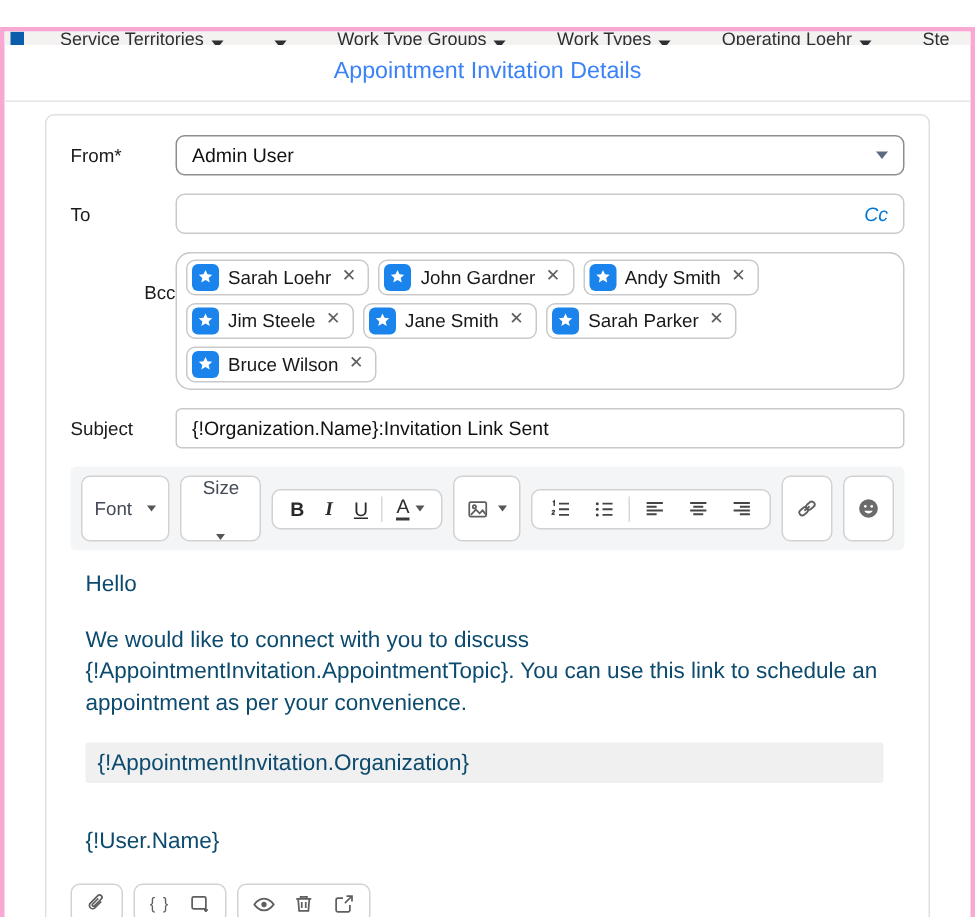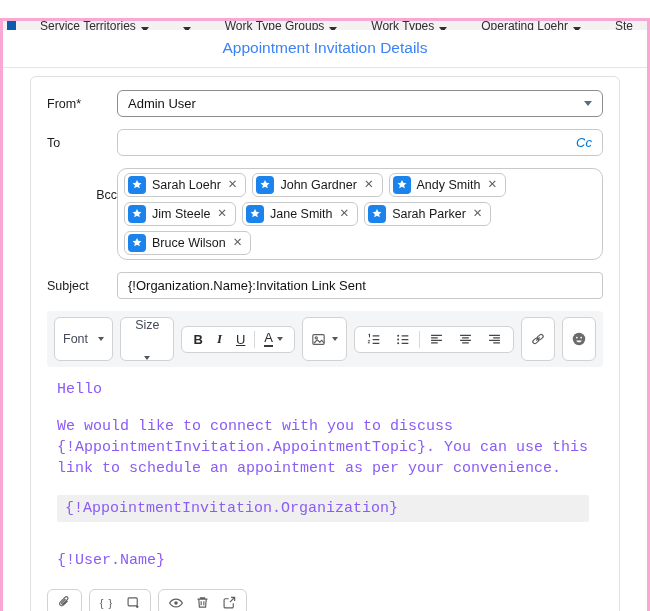--- a/index.html
+++ b/index.html
@@ -64,21 +64,21 @@
   .tb-sep { width:1px; height:17px; background:#d8d8d8; margin:0 2px; }
   .tbB { font-weight:bold; }
   .tbI { font-style:italic; font-family:"Liberation Serif", serif; font-weight:bold; }
   .tbU { text-decoration:underline; }
   .tbA { border-bottom:2px solid #3a3a3a; line-height:1.1; }
   .mini-caret { width:0; height:0; border-left:3.5px solid transparent;
                 border-right:3.5px solid transparent; border-top:4.5px solid #555; }
   .icon-svg { display:block; }
 
   .rte-body { background:#fff; padding:12px 10px 16px; min-height:198px;
-              font-family:Liberation Mono, monospace; font-size:15px; color:#8b5cf6;
+              font-family:Liberation Sans, sans-serif; font-size:15px; color:#0c4a6e;
               line-height:1.4; cursor:text; }
   .rte-body p { margin:0; }
   .sp16 { height:16px; }
   .sp14 { height:14px; }
   .url-chip { background:#f0f0f0; border-radius:2px; padding:3px 8px; font-size:15px;
               margin-right:4px; }
 
   
   .actions-row { display:flex; gap:7px; margin:2px 0 10px; }
   .act-box { background:#fff; border:1px solid #d2d2d2; border-radius:6px; height:27px;

